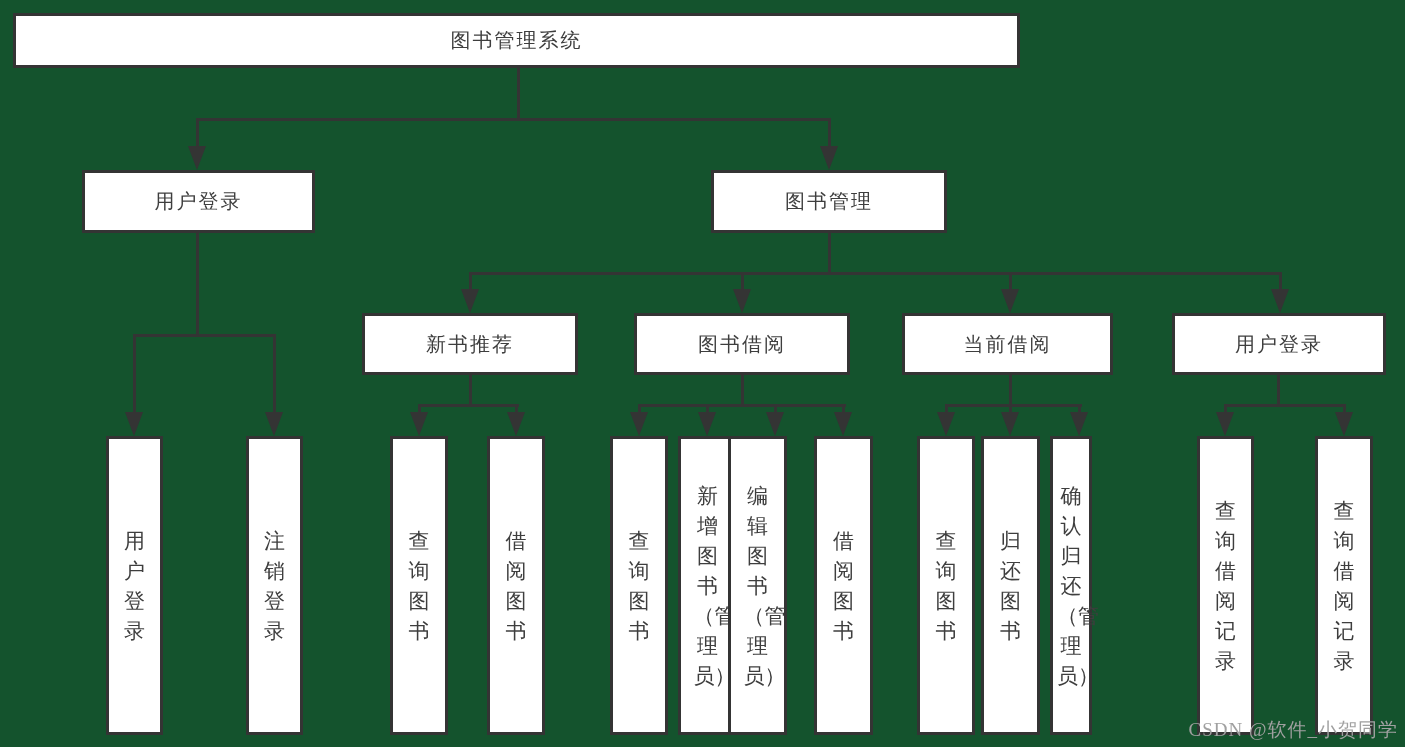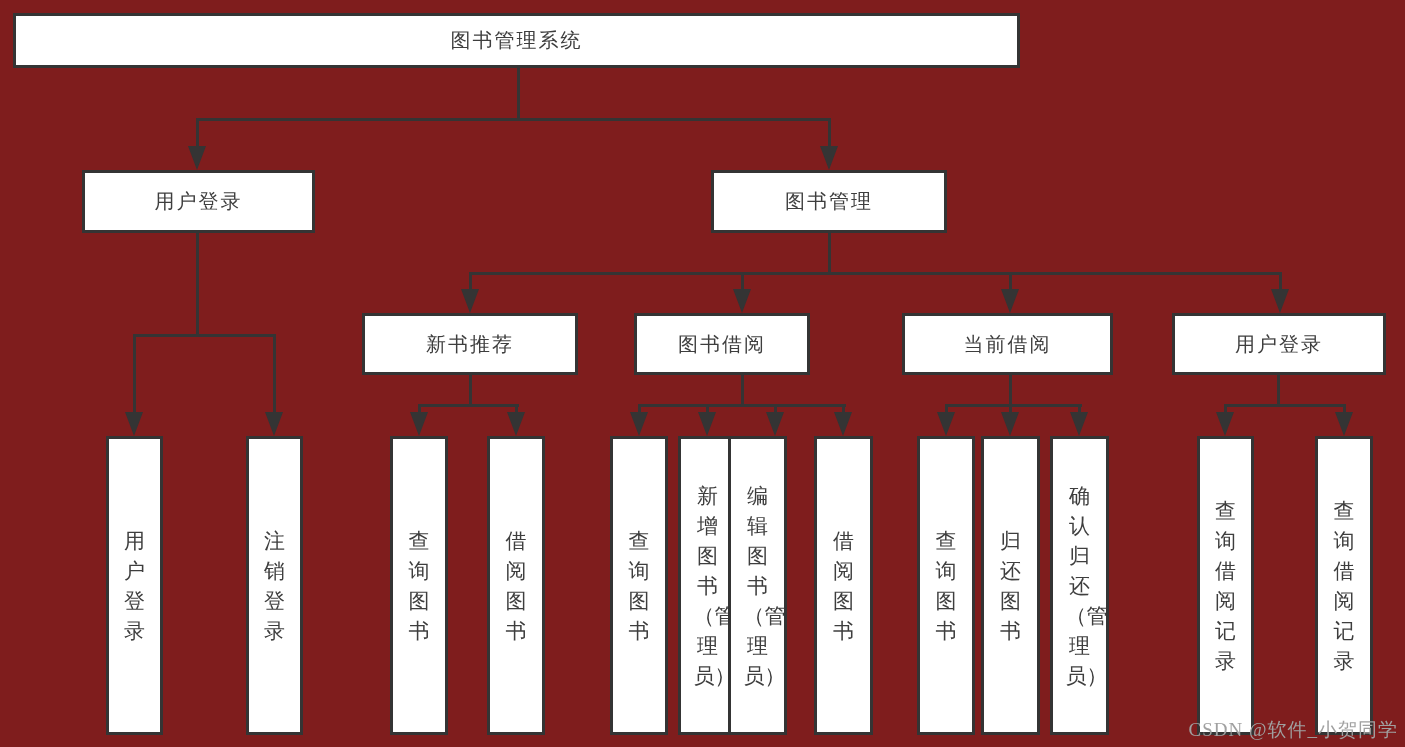--- a/index.html
+++ b/index.html
@@ -1,19 +1,19 @@
 <!DOCTYPE html>
 <html><head>
 <meta charset="utf-8">
 <style>
   html,body{margin:0;padding:0;background:#ffffff;}
   .stage{
     position:relative;
     width:1405px;height:747px;
-    background:#7f1d1d;
+    background:#14532d;
     font-family:"Liberation Sans","DejaVu Sans",sans-serif;
     overflow:hidden;
   }
   .box{
     position:absolute;
     background:#ffffff;
     border:3px solid #343434;
     box-sizing:border-box;
     display:flex;
     align-items:center;
@@ -92,21 +92,21 @@
   <div class="vline" style="left:1009px;top:275px;height:17px"></div>
   <div class="vline" style="left:1279px;top:275px;height:17px"></div>
   <div class="arrow" style="left:461px;top:289px"></div>
   <div class="arrow" style="left:733px;top:289px"></div>
   <div class="arrow" style="left:1001px;top:289px"></div>
   <div class="arrow" style="left:1271px;top:289px"></div>
 
   <div class="box" style="left:362px;top:313px;width:216px;height:62px">
     <span class="hlabel">新书推荐</span>
   </div>
-  <div class="box" style="left:634px;top:313px;width:176px;height:62px">
+  <div class="box" style="left:634px;top:313px;width:216px;height:62px">
     <span class="hlabel">图书借阅</span>
   </div>
   <div class="box" style="left:902px;top:313px;width:211px;height:62px">
     <span class="hlabel">当前借阅</span>
   </div>
   <div class="box" style="left:1172px;top:313px;width:214px;height:62px">
     <span class="hlabel">用户登录</span>
   </div>
 
   <div class="vline" style="left:469px;top:375px;height:32px"></div>
@@ -169,21 +169,21 @@
   <div class="box" style="left:814px;top:436px;width:59px;height:299px">
     <span class="vtext">借阅图书</span>
   </div>
 
   <div class="box" style="left:917px;top:436px;width:58px;height:299px">
     <span class="vtext">查询图书</span>
   </div>
   <div class="box" style="left:981px;top:436px;width:59px;height:299px">
     <span class="vtext">归还图书</span>
   </div>
-  <div class="box" style="left:1050px;top:436px;width:59px;height:299px">
+  <div class="box" style="left:1050px;top:436px;width:42px;height:299px">
     <span class="vtext">确认归还（管理员）</span>
   </div>
 
   <div class="box" style="left:1197px;top:436px;width:57px;height:299px">
     <span class="vtext">查询借阅记录</span>
   </div>
   <div class="box" style="left:1315px;top:436px;width:58px;height:299px">
     <span class="vtext">查询借阅记录</span>
   </div>
 

